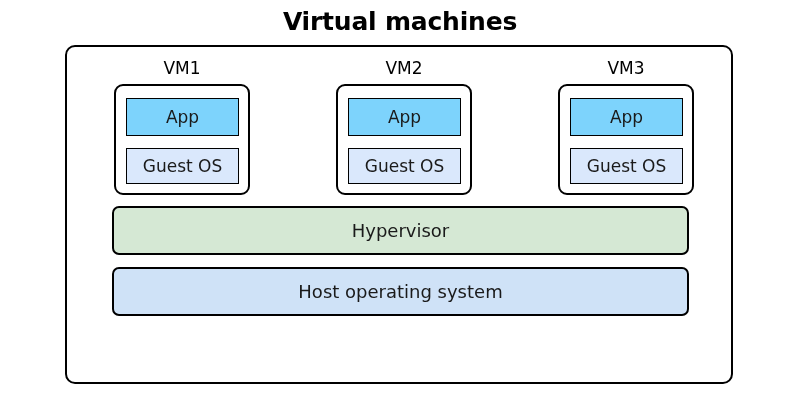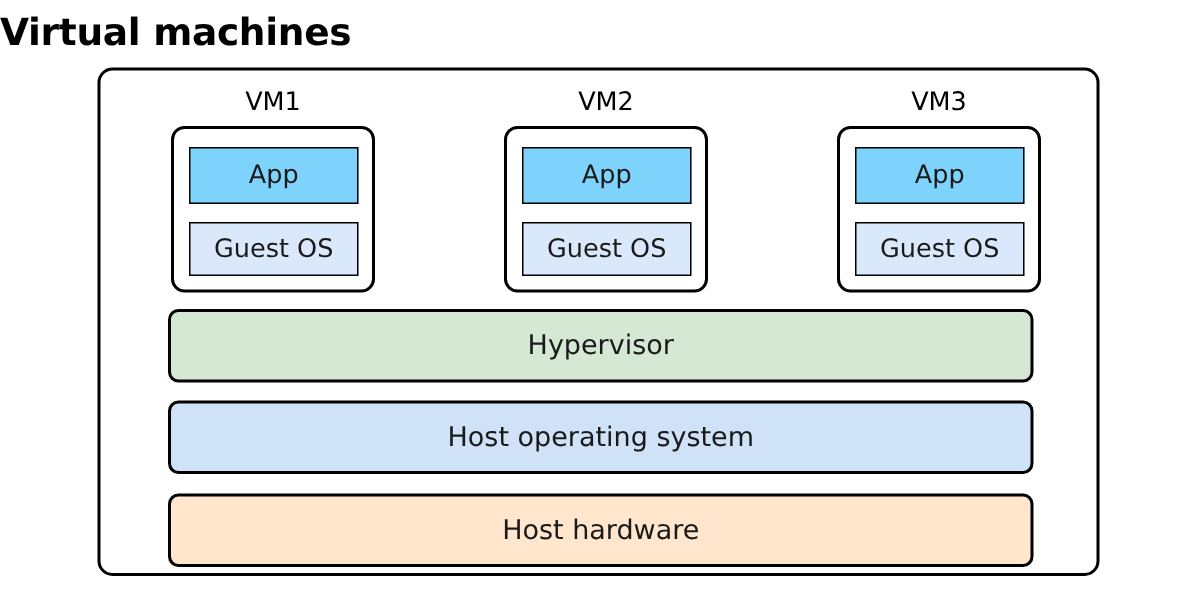--- a/index.html
+++ b/index.html
@@ -15,20 +15,21 @@
     overflow: hidden;
     position: relative;
   }
 
   
   .page-title {
     position: absolute;
     left: 0;
     top: 7px;
     width: 800px;
+    text-align: center;
     font-size: 25px;
     font-weight: bold;
     letter-spacing: -0.2px;
     color: #000000;
     line-height: 30px;
   }
 
   
   .vm-host-container {
     position: absolute;
@@ -167,15 +168,14 @@
       <div class="vm-box">
         <div class="vm-inner-box app-box">App</div>
         <div class="vm-inner-box guest-os-box">Guest OS</div>
       </div>
     </div>
 
   </div>
 
   <div class="layer-bar hypervisor-bar">Hypervisor</div>
   <div class="layer-bar host-os-bar">Host operating system</div>
-  <div class="layer-bar host-hardware-bar">Host hardware</div>
 
 </div>
 
 </body></html>

